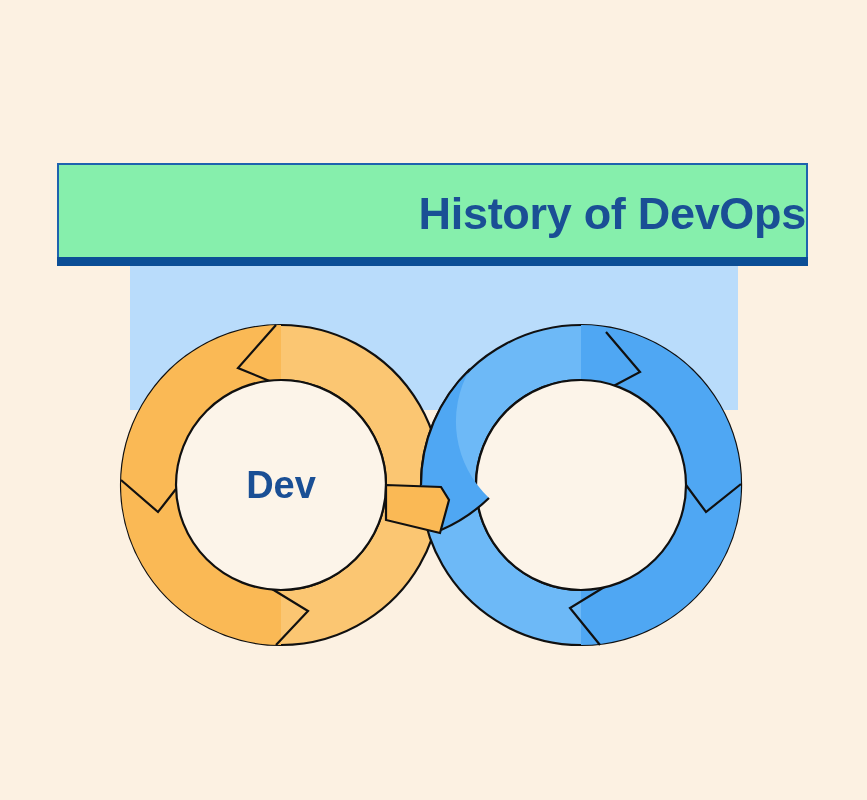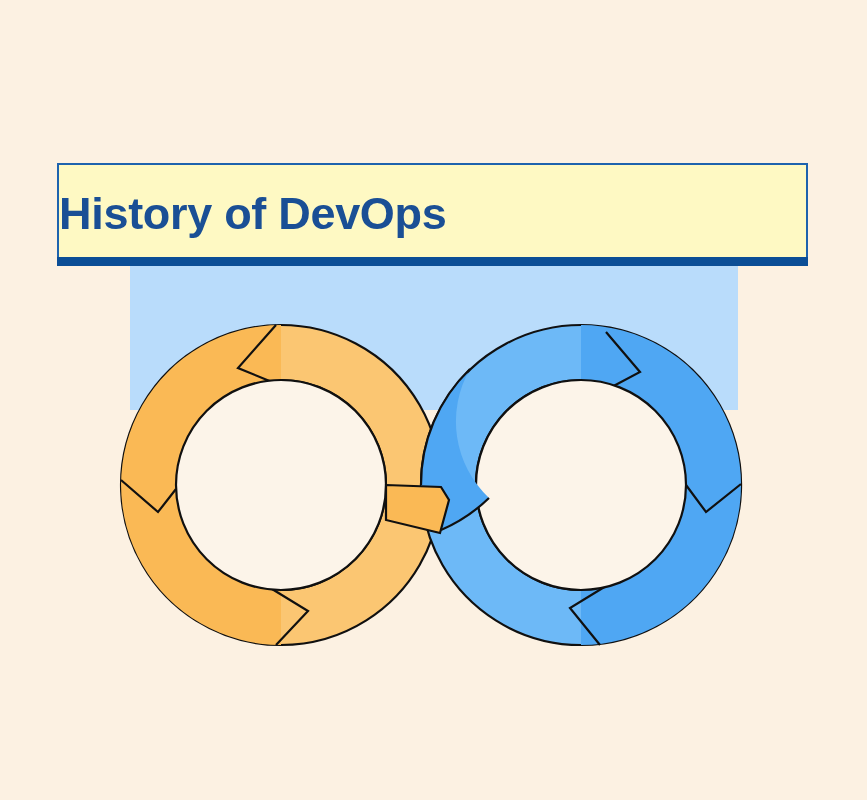--- a/index.html
+++ b/index.html
@@ -23,26 +23,26 @@
   }
 
   
   #title-banner {
     position: absolute;
     left: 57px;
     top: 163px;
     width: 751px;
     height: 102px;
     box-sizing: border-box;
-    background: #fef9c3;
+    background: #86efac;
     border: 2px solid #1E63AE;
     border-bottom: none;
     display: flex;
     align-items: center;
-    justify-content: flex-start;
+    justify-content: flex-end;
   }
   #title-banner-underline {
     position: absolute;
     left: 57px;
     top: 257px;
     width: 751px;
     height: 9px;
     background: #0B4E96;
   }
   #title-text {
@@ -158,20 +158,21 @@
 
         <path d="M386,485 L441,487 L449,500 L440,533 L386,520 Z" fill="#FAB955" stroke="#101010" stroke-width="2.2" stroke-linejoin="miter"></path>
         <path d="M421,485
                  A160,160 0 0,1 470,369" fill="none" stroke="#101010" stroke-width="2.2"></path>
         <path d="M489,498
                  A160,160 0 0,1 441,530" fill="none" stroke="#101010" stroke-width="2.2"></path>
       </g>
 
     </svg>
 
+    <div class="loop-label" id="dev-label">Dev</div>
   </div>
 
   <div id="title-banner">
     <span id="title-text">History of DevOps</span>
   </div>
   <div id="title-banner-underline"></div>
 
 </div>
 
 </body></html>

